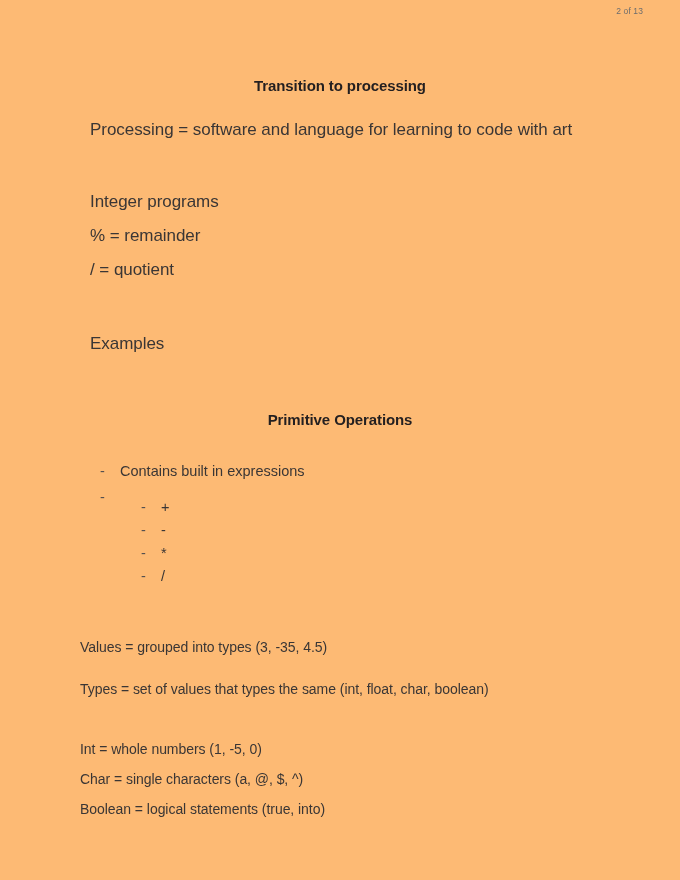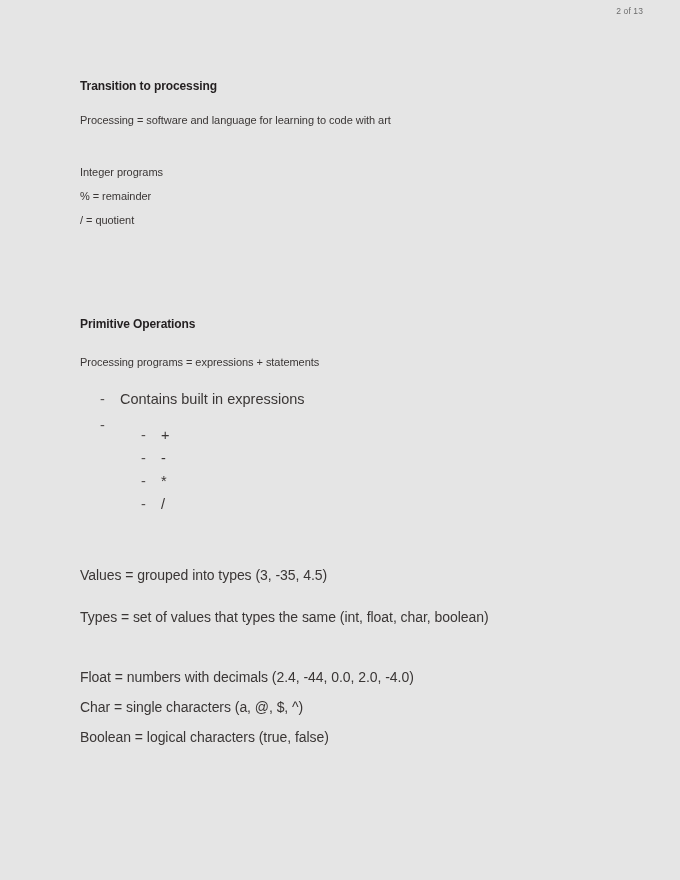--- a/index.html
+++ b/index.html
@@ -13,21 +13,21 @@
     position: relative;
     font-family: "Liberation Sans", sans-serif;
     color: #332f2e;
     -webkit-font-smoothing: antialiased;
   }
 
   .page {
     position: relative;
     width: 680px;
     height: 880px;
-    background: #e5e5e5;
+    background: #fdba74;
     overflow: hidden;
   }
 
   .page-indicator {
     position: absolute;
     top: 6px;
     right: 37px;
     font-size: 8.5px;
     color: #6d6d6d;
     letter-spacing: 0.1px;
@@ -35,39 +35,39 @@
   }
 
   .content {
     position: absolute;
     left: 80px;
     top: 76px;
     width: 520px;
   }
 
   .heading {
-    text-align: left;
-    font-size: 12px;
+    text-align: center;
+    font-size: 15px;
     font-weight: bold;
     color: #231f20;
     letter-spacing: -0.1px;
     margin: 0;
     line-height: 20px;
   }
 
   .heading.second {
-    margin-top: 16px;
+    margin-top: 8px;
   }
 
   .body-line {
-    font-size: 11px;
+    font-size: 17px;
     line-height: 24px;
     color: #3a3635;
     white-space: pre;
-    margin: 0;
+    margin: 10px;
     letter-spacing: -0.05px;
   }
 
   .tight-block {
     margin: 0;
   }
   .spacer-28 { height: 28px; }
   .spacer-30 { height: 30px; }
   .spacer-36 { height: 36px; }
   .spacer-44 { height: 44px; }
@@ -145,29 +145,29 @@
 
     <div class="tight-block">
       <p class="body-line">Integer programs</p>
       <p class="body-line">% = remainder</p>
       <p class="body-line">/ = quotient</p>
     </div>
 
     <div class="spacer-30"></div>
 
     <div class="tight-block">
+      <p class="body-line">Examples</p>
     </div>
 
     <div class="spacer-36"></div>
 
     <h1 class="heading second">Primitive Operations</h1>
 
     <div class="spacer-16"></div>
 
-    <p class="body-line">Processing programs = expressions + statements</p>
 
     <div class="spacer-12"></div>
 
     <ul class="dash-list">
       <li>
         <span class="dash">-</span>
         <span>Contains built in expressions</span>
       </li>
       <li>
         <span class="dash">-</span>
@@ -199,19 +199,19 @@
 
     <p class="spaced-line">Values = grouped into types (3, -35, 4.5)</p>
 
     <div class="spacer-12"></div>
 
     <p class="spaced-line">Types = set of values that types the same (int, float, char, boolean)</p>
 
     <div class="spacer-30"></div>
 
     <div class="tight-block">
-      <p class="spaced-line">Float = numbers with decimals (2.4, -44, 0.0, 2.0, -4.0)</p>
+      <p class="spaced-line">Int = whole numbers (1, -5, 0)</p>
       <p class="spaced-line">Char = single characters (a, @, $, ^)</p>
-      <p class="spaced-line">Boolean = logical characters (true, false)</p>
+      <p class="spaced-line">Boolean = logical statements (true, into)</p>
     </div>
 
   </div>
 </div>
 
 </body></html>

